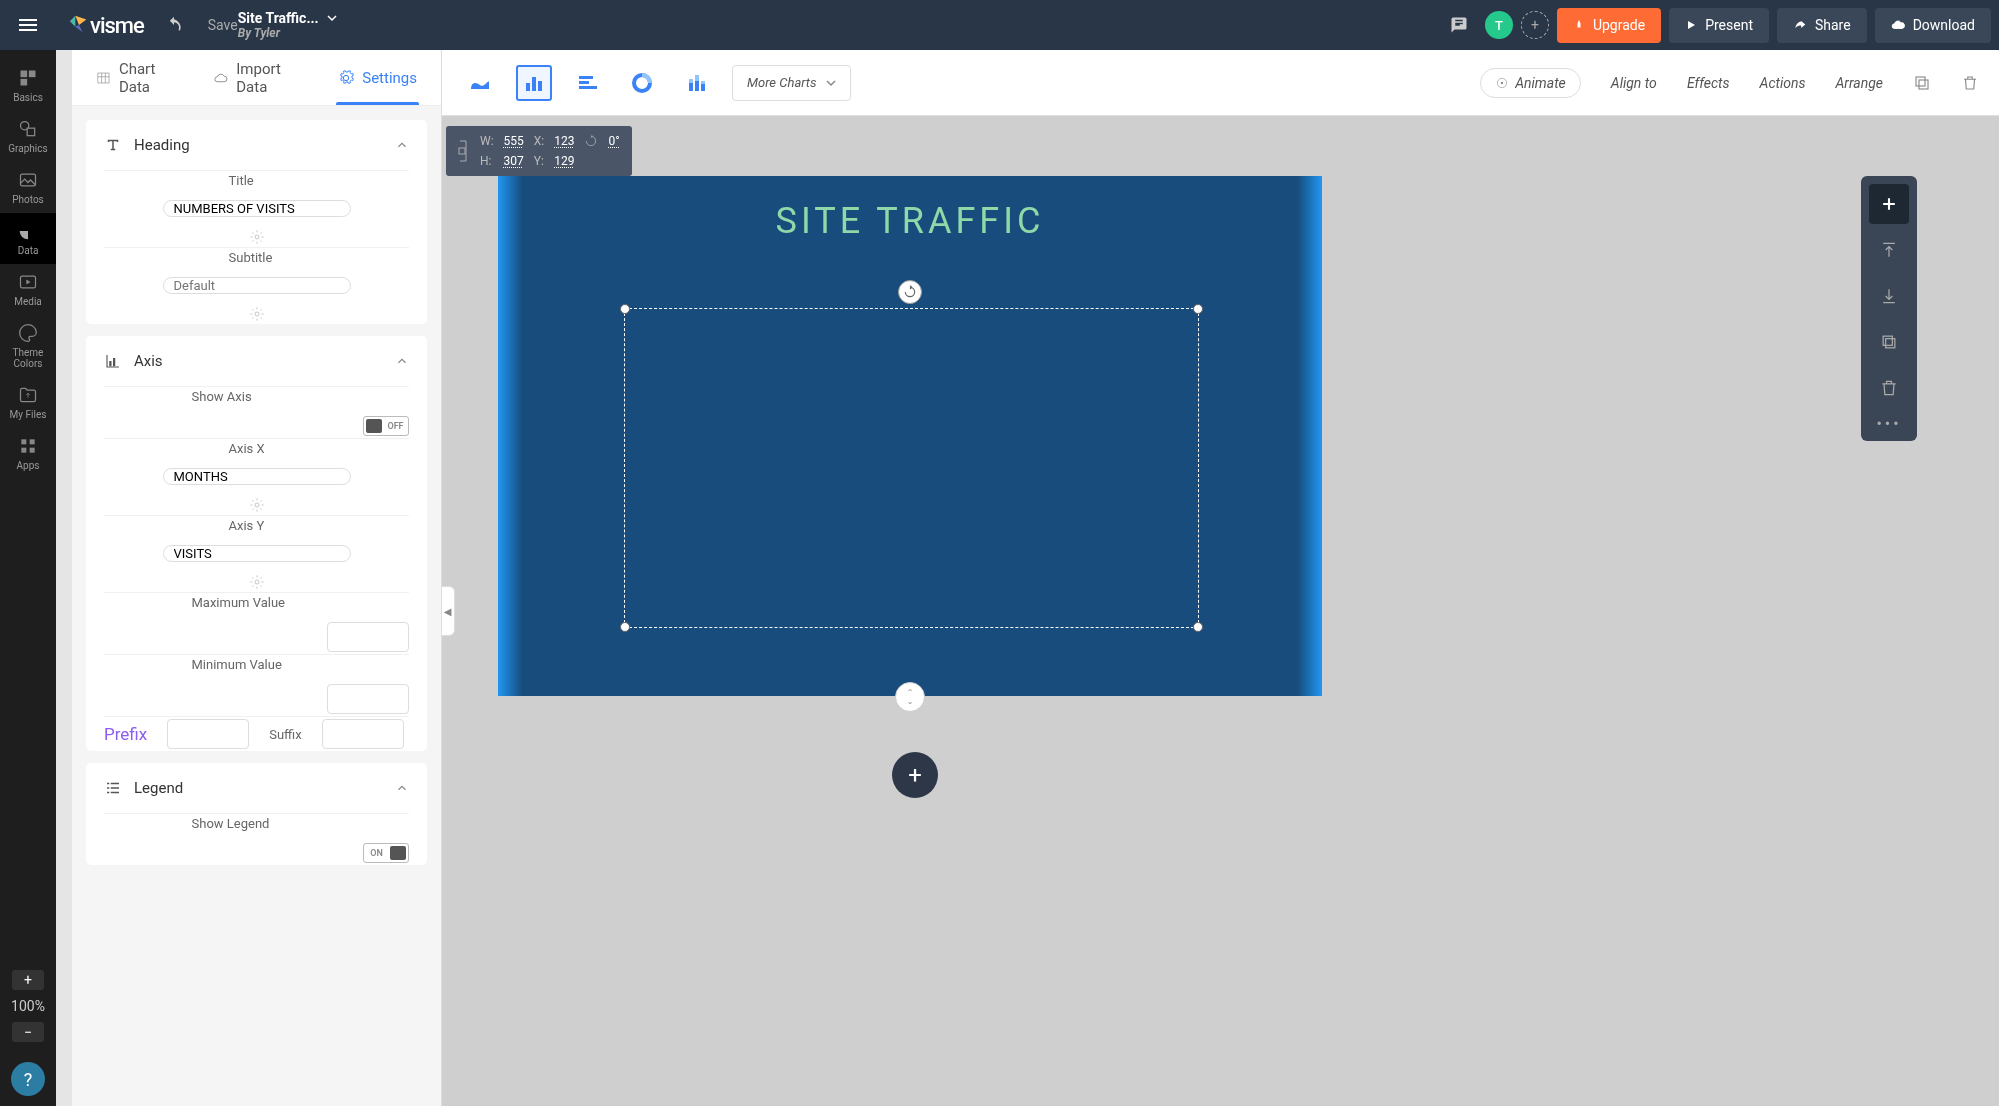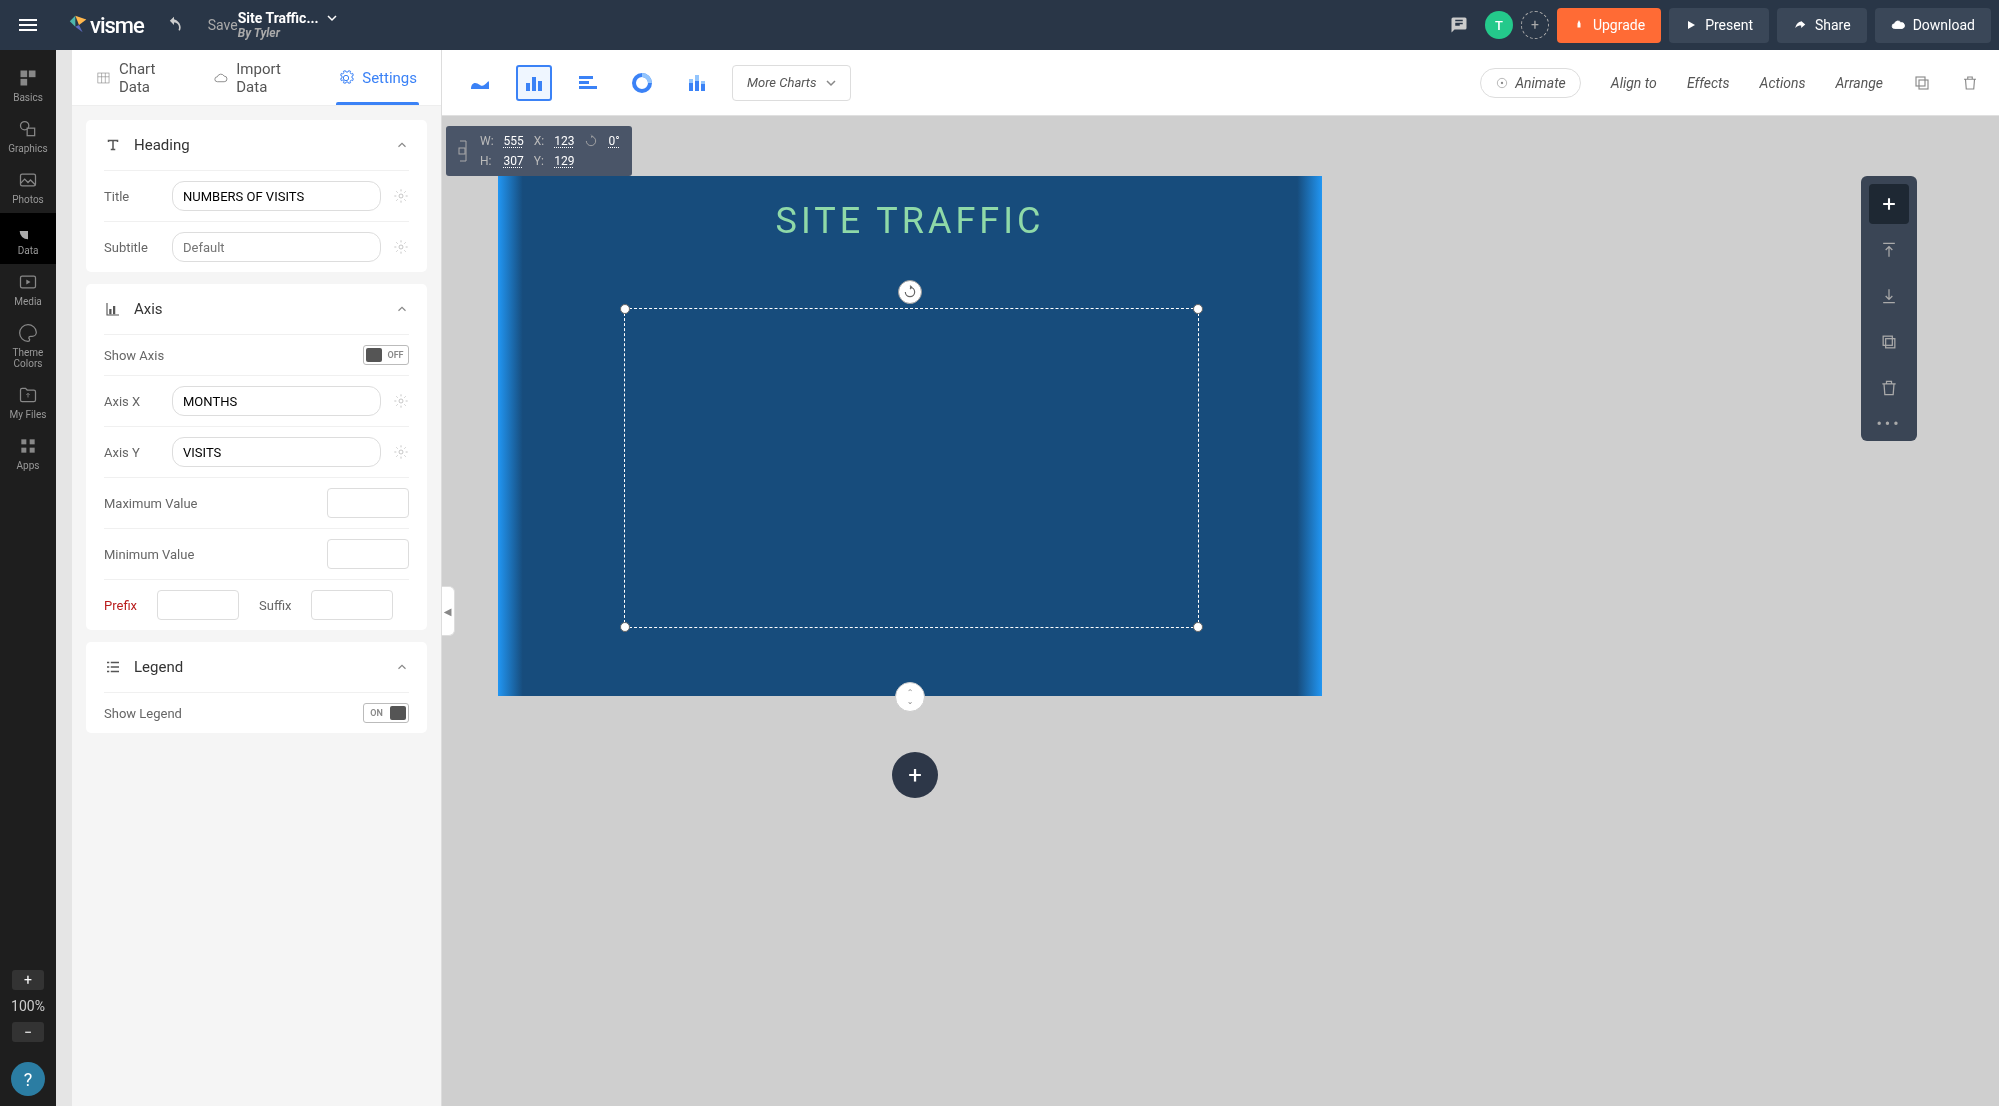--- a/index.html
+++ b/index.html
@@ -42,21 +42,21 @@
     
     .settings-panel { width: 370px; background: #f5f5f5; display: flex; flex-direction: column; border-right: 1px solid #ddd; margin-left: 16px; }
     .panel-tabs { height: 56px; background: #fff; display: flex; border-bottom: 1px solid #eee; padding: 0 10px; }
     .panel-tab { padding: 0 14px; display: flex; align-items: center; gap: 8px; font-size: 15px; color: #555; cursor: pointer; position: relative; }
     .panel-tab.active { color: #3b82f6; }
     .panel-tab.active::after { content: ''; position: absolute; bottom: 0; left: 12px; right: 12px; height: 3px; background: #3b82f6; border-radius: 2px 2px 0 0; }
     .panel-body { flex: 1; overflow-y: auto; padding: 14px; }
     .section { background: #fff; border-radius: 5px; margin-bottom: 12px; padding: 0 18px; }
     .section-head { display: flex; align-items: center; gap: 12px; padding: 16px 0; font-size: 15px; color: #333; cursor: pointer; }
     .section-head .chev { margin-left: auto; }
-    .section-row { display: flex; align-items: center; padding: 10px 0; gap: 12px; border-top: 1px solid #f0f0f0; }
+    .section-row { display: flex; align-items: center; padding: 2px 0; gap: 12px; border-top: 1px solid #f0f0f0; flex-direction: column; }
     .section-row:first-of-type { border-top: none; }
     .row-label { width: 56px; font-size: 13px; color: #666; }
     .row-label.wide { width: 130px; }
     .row-input { flex: 1; height: 30px; border: 1px solid #ddd; border-radius: 12px; padding: 0 10px; font-size: 13px; }
     .row-gear { width: 16px; height: 16px; color: #aaa; cursor: pointer; }
     .toggle { width: 46px; height: 20px; border: 1px solid #bbb; border-radius: 3px; display: flex; align-items: center; padding: 2px; cursor: pointer; font-size: 9px; gap: 3px; }
     .toggle-knob { width: 16px; height: 14px; background: #555; border-radius: 2px; }
     .toggle.on { flex-direction: row-reverse; }
     .toggle-label-in { flex: 1; text-align: center; color: #888; font-weight: 600; }
     .inline-inputs { display: flex; gap: 20px; align-items: center; }
@@ -332,21 +332,21 @@
         <div class="section-row">
           <span class="row-label wide">Maximum Value</span>
           <input class="small-input row-right-input" style="">
         </div>
         <div class="section-row">
           <span class="row-label wide">Minimum Value</span>
           <input class="small-input row-right-input" style="">
         </div>
         <div class="section-row">
           <div class="inline-inputs" style="width:100%">
-            <span style="font-size:13px;color:#b91c1c">Prefix</span>
+            <span style="font-size:17px;color:#8b5cf6">Prefix</span>
             <input class="small-input" style="">
             <span style="font-size:13px;color:#666">Suffix</span>
             <input class="small-input" style="">
           </div>
         </div>
       </div>
 
       <div class="section">
         <div class="section-head">
           <svg width="18" height="18" viewBox="0 0 24 24">

